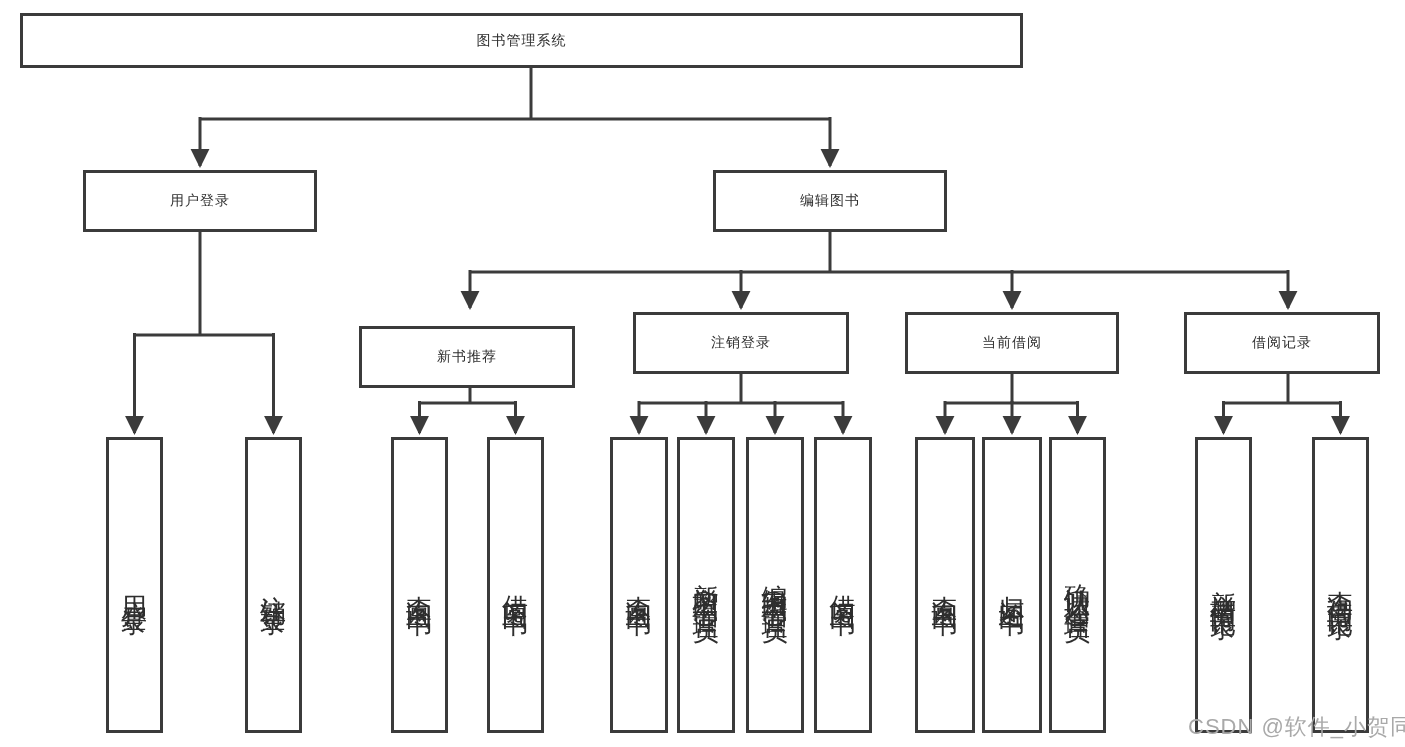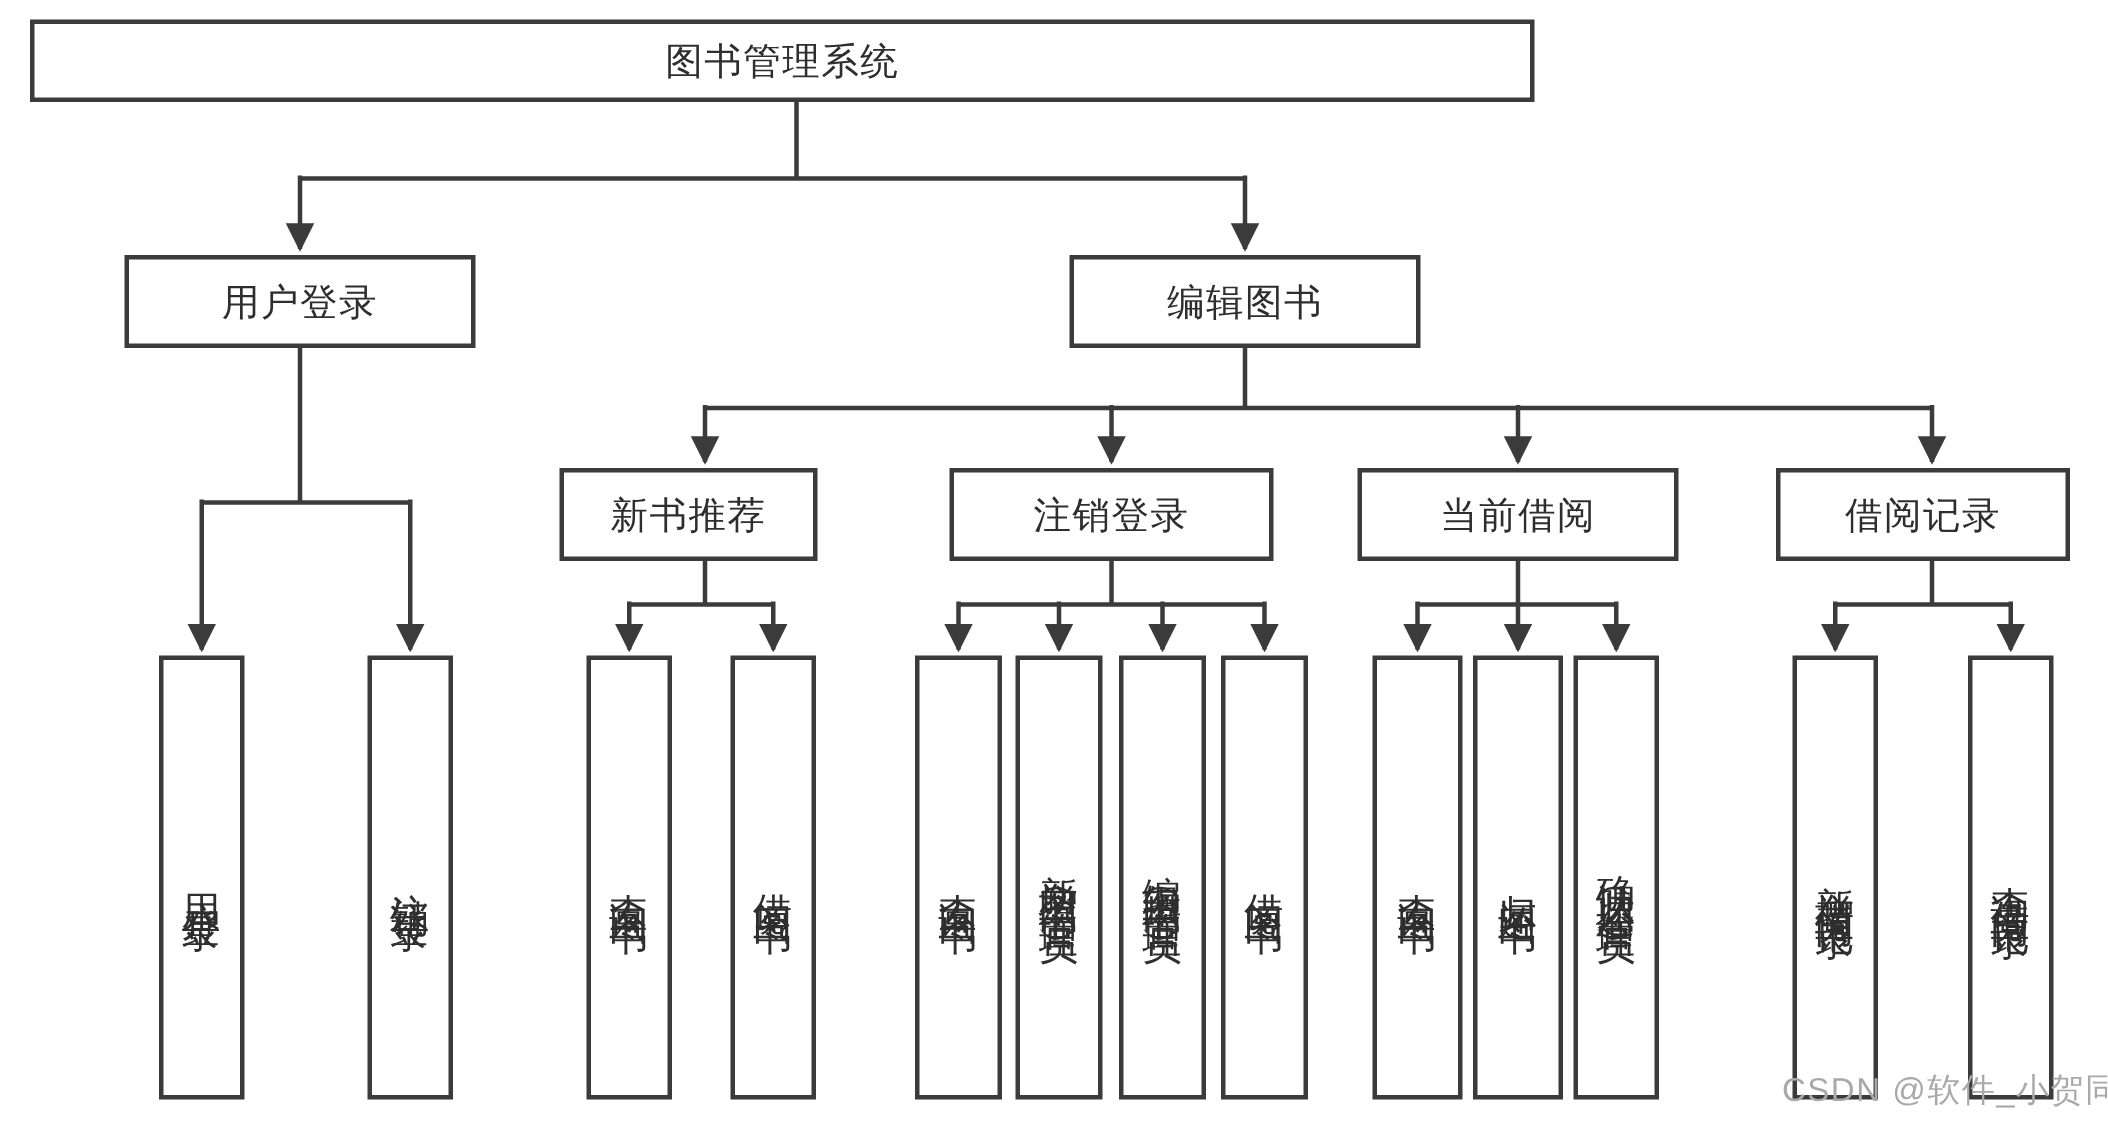--- a/index.html
+++ b/index.html
@@ -5,21 +5,21 @@
   html,body{margin:0;padding:0;background:#fff;}
   .canvas{
     position:relative;width:1405px;height:747px;background:#ffffff;overflow:hidden;
     font-family:"Liberation Sans","DejaVu Sans",sans-serif;color:#2e2e2e;
   }
   svg.connectors{position:absolute;left:0;top:0;z-index:1;}
   .node{
     position:absolute;z-index:2;box-sizing:border-box;background:#ffffff;
     border:3px solid #3b3b3b;display:flex;align-items:center;justify-content:center;
   }
-  .h-label{font-size:25px;letter-spacing:1px;white-space:nowrap;}
+  .h-label{font-size:14px;letter-spacing:1px;white-space:nowrap;}
   .l2{top:170px;height:62px;}
   .l3{top:312px;height:62px;}
   .leaf{top:437px;height:296px;}
   .leaf .v{
     writing-mode:vertical-lr;text-orientation:mixed;
     font-size:26px;line-height:1;letter-spacing:5px;
   }
   .watermark{
     position:absolute;left:1188px;top:712px;z-index:3;
     font-size:22px;color:#a9a9a9;letter-spacing:1px;white-space:nowrap;
@@ -96,21 +96,21 @@
     <span class="h-label">图书管理系统</span>
   </div>
 
   <div class="node l2" style="left:83px;width:234px;">
     <span class="h-label">用户登录</span>
   </div>
   <div class="node l2" style="left:713px;width:234px;">
     <span class="h-label">编辑图书</span>
   </div>
 
-  <div class="node l3" style="left:373px;width:172px;">
+  <div class="node l3" style="left:359px;width:216px;margin-top:14px;">
     <span class="h-label">新书推荐</span>
   </div>
   <div class="node l3" style="left:633px;width:216px;">
     <span class="h-label">注销登录</span>
   </div>
   <div class="node l3" style="left:905px;width:214px;align-items:center;">
     <span class="h-label">当前借阅</span>
   </div>
   <div class="node l3" style="left:1184px;width:196px;">
     <span class="h-label">借阅记录</span>

